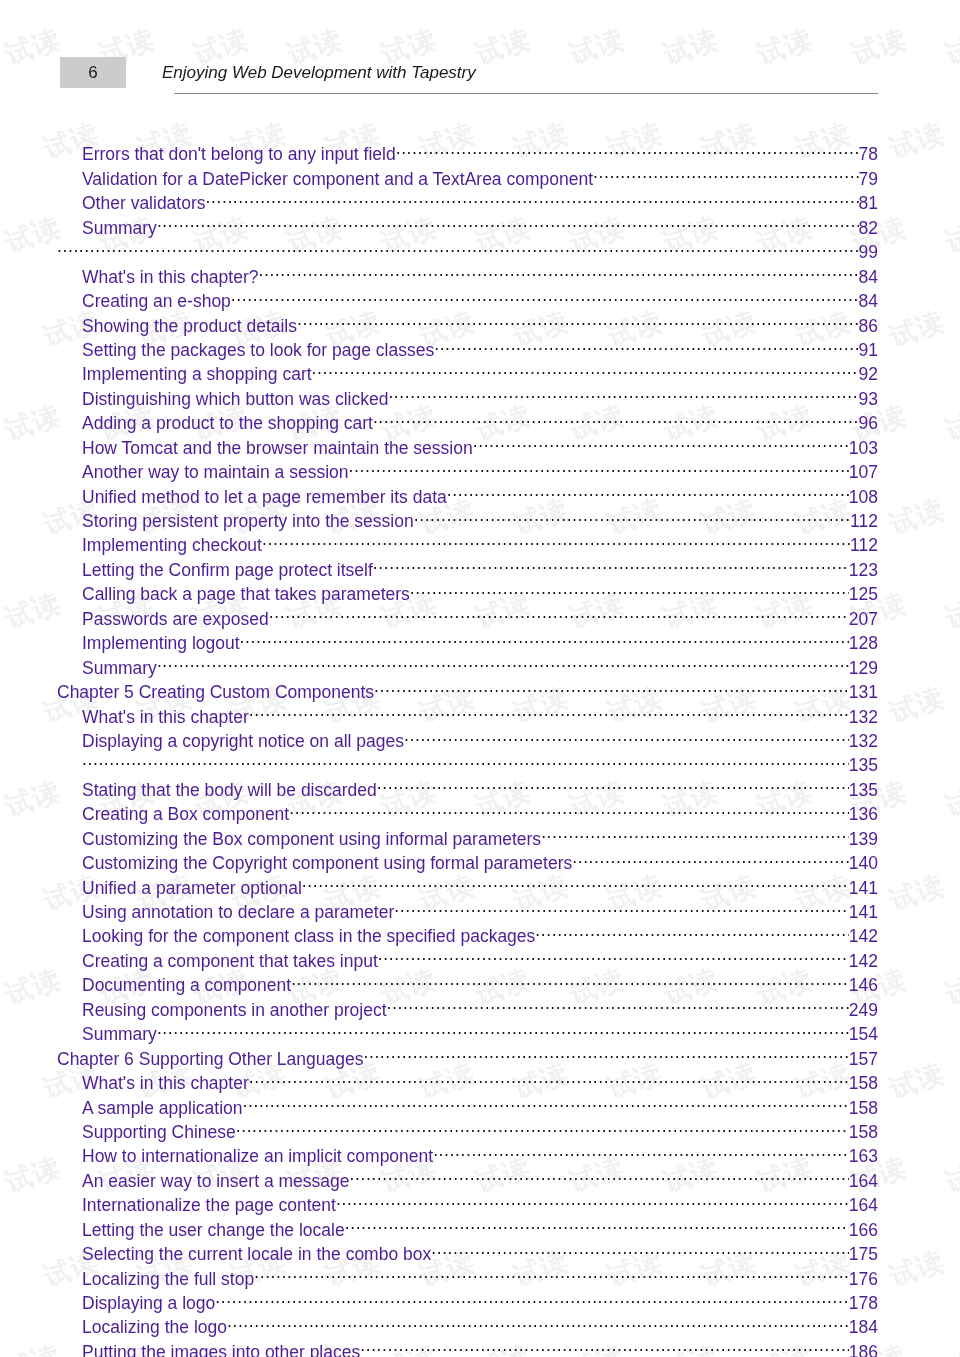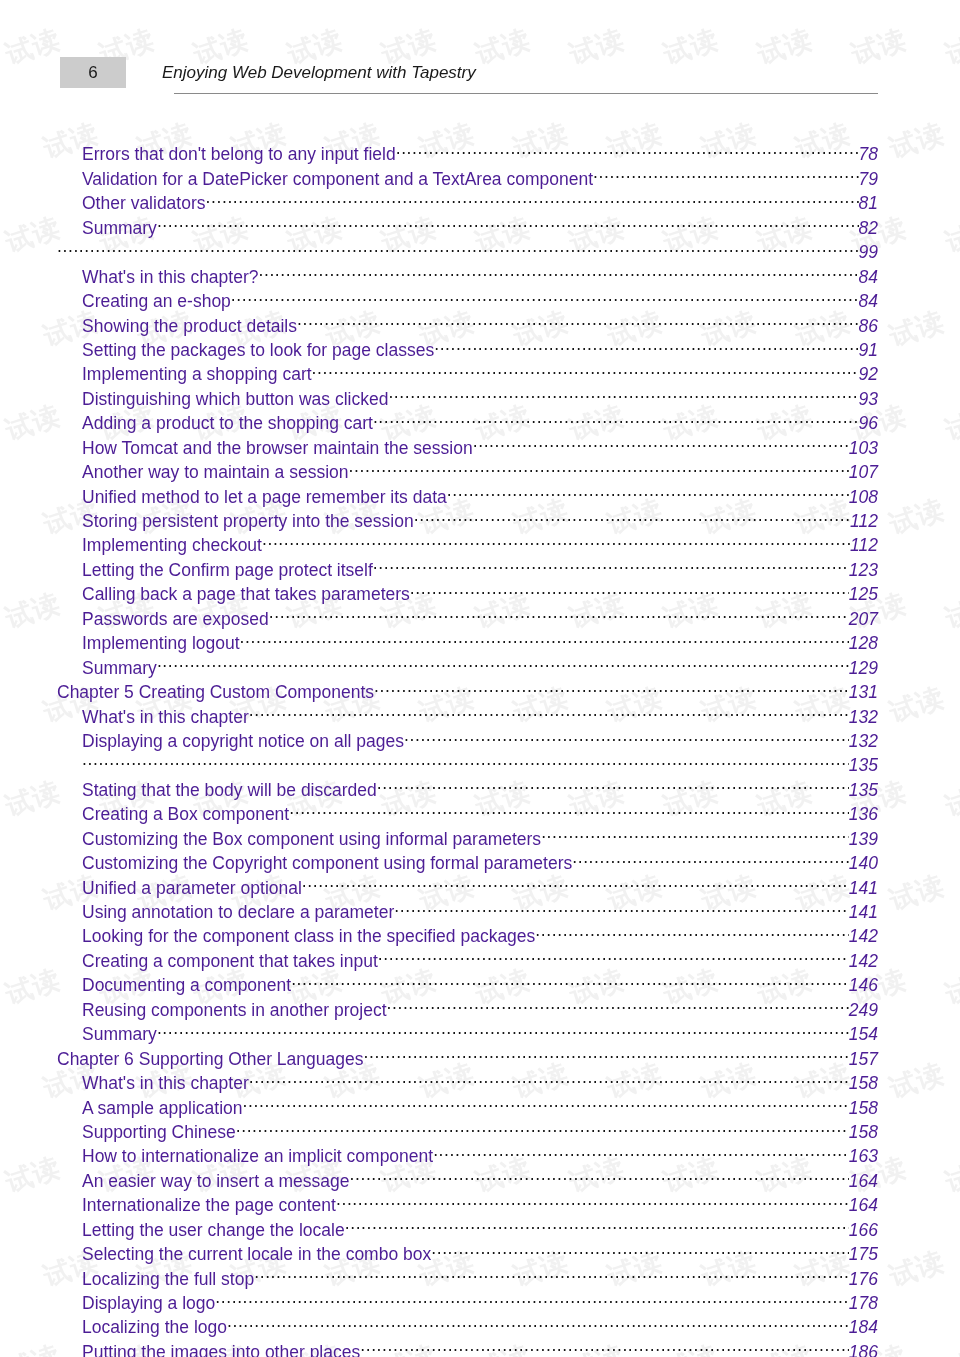--- a/index.html
+++ b/index.html
@@ -127,21 +127,20 @@
     left: 0;
     top: 0;
     letter-spacing: 0.6px;
     font-size: 17.5px;
     line-height: 24.45px;
     color: #141414;
   }
   .toc-page {
     flex: 0 0 auto;
     text-align: right;
-    font-style: italic;
   }
 </style>
 </head>
 <body>
 
 <div id="watermark-layer">
     <div class="wm-row" style="margin-left: -14px;">
       <div class="wm">试读</div>
       <div class="wm">试读</div>
       <div class="wm">试读</div>

